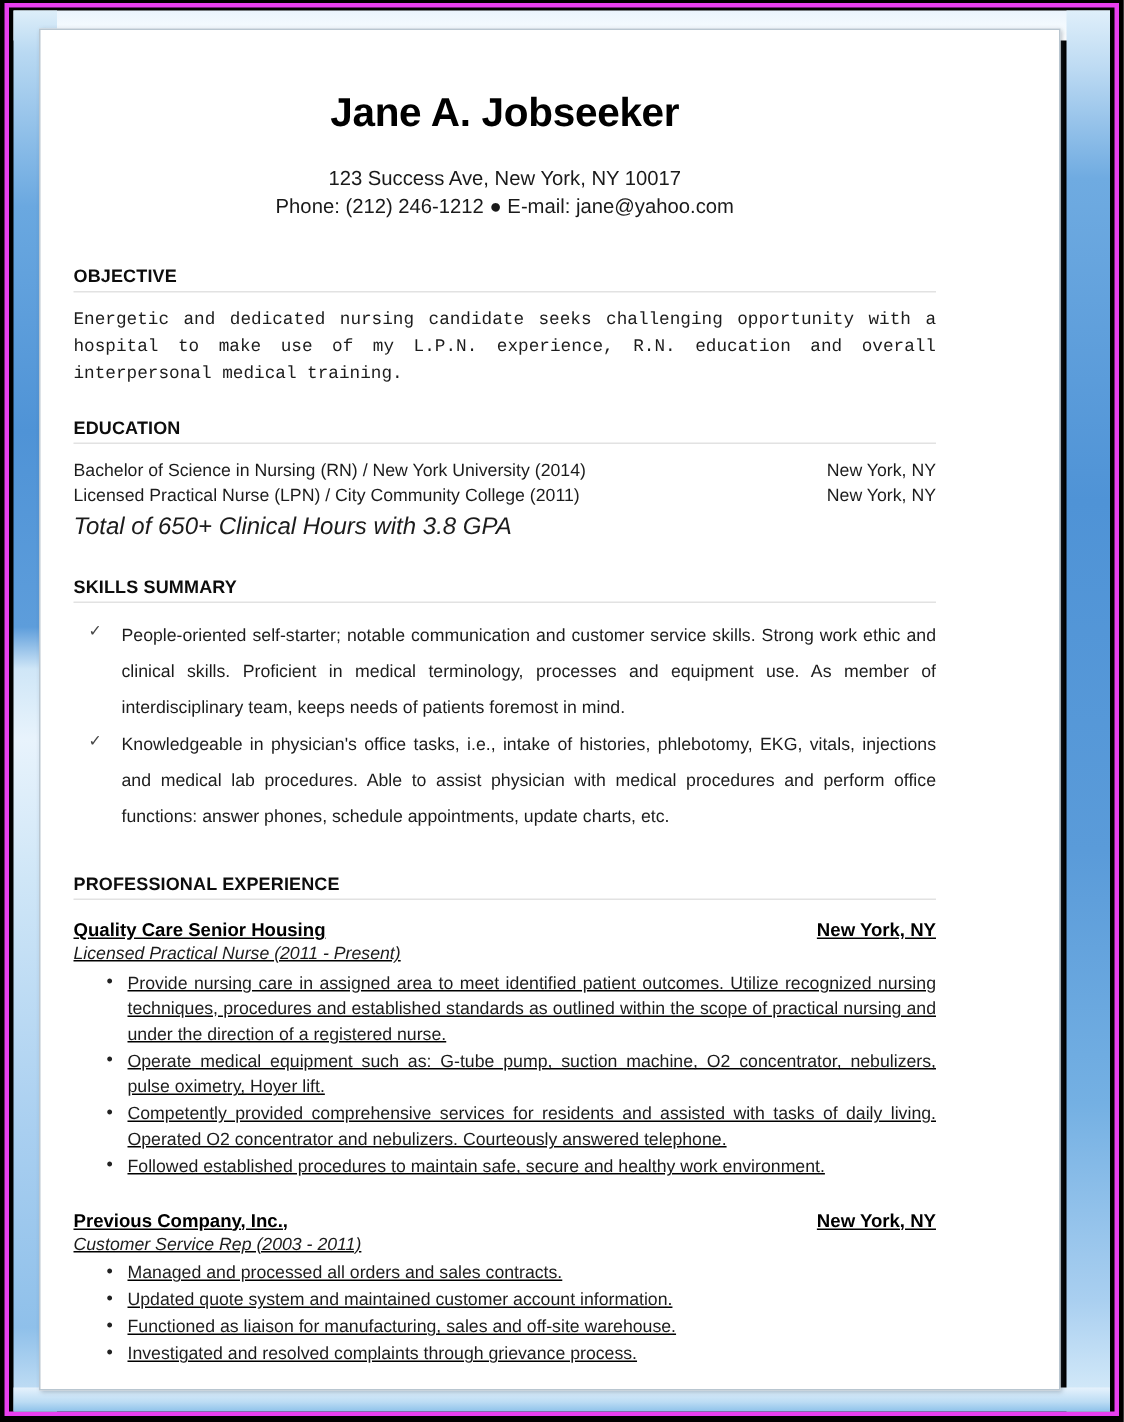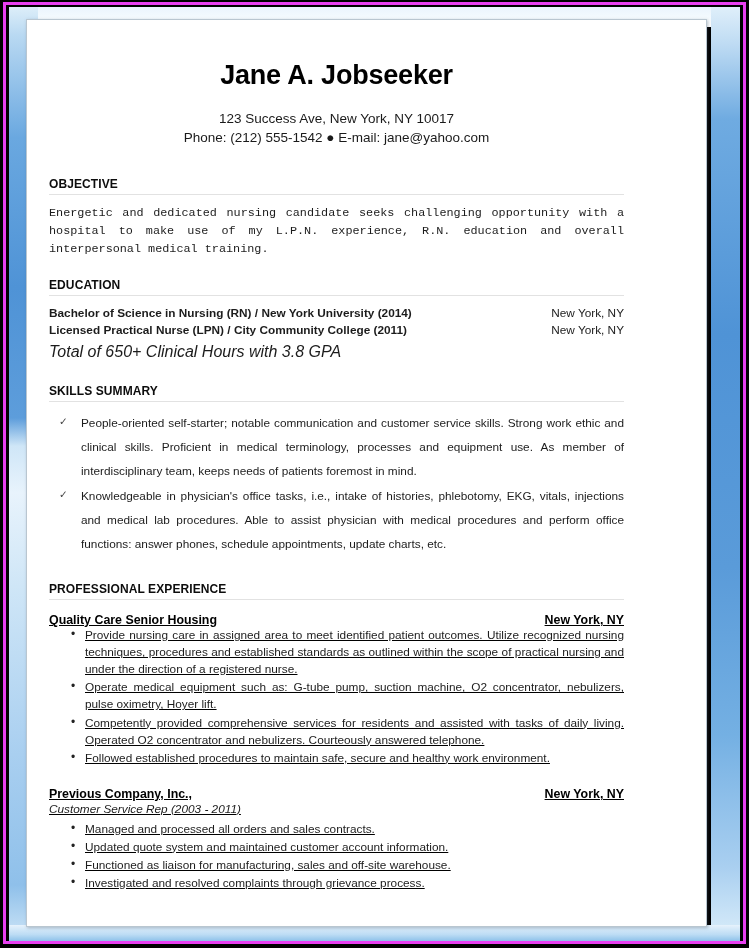--- a/index.html
+++ b/index.html
@@ -153,21 +153,21 @@
 
   
   .edu-row {
     display: flex;
     justify-content: space-between;
     align-items: baseline;
     font-size: 11.8px;
     color: #1c1c1c;
     line-height: 1.5;
   }
-  .edu-left { flex: 1 1 auto; font-weight: bold; }
+  .edu-left { flex: 1 1 auto; }
   .edu-right { flex: 0 0 auto; padding-left: 14px; white-space: nowrap; }
   .edu-note {
     font-size: 16px;
     font-style: italic;
     color: #1c1c1c;
     line-height: 1.5;
   }
 
   
   .bullets {
@@ -243,21 +243,21 @@
   <div class="band-top"></div>
   <div class="band-left"></div>
   <div class="band-right"></div>
   <div class="band-bottom"></div>
 
   <div class="paper">
     <div class="paper-inner">
 
       <div class="resume-name">Jane A. Jobseeker</div>
       <div class="contact-line first">123 Success Ave, New York, NY 10017</div>
-      <div class="contact-line">Phone: (212) 555-1542 ● E-mail: jane@yahoo.com</div>
+      <div class="contact-line">Phone: (212) 246-1212 ● E-mail: jane@yahoo.com</div>
 
       <div class="sec-objective">
         <div class="section-heading">OBJECTIVE</div>
         <hr class="section-rule">
         <p class="body-para">Energetic and dedicated nursing candidate seeks challenging opportunity with a hospital to make use of my L.P.N. experience, R.N. education and overall interpersonal medical training.</p>
       </div>
 
       <div class="sec-education">
         <div class="section-heading">EDUCATION</div>
         <hr class="section-rule">
@@ -290,20 +290,21 @@
 
       <div class="sec-experience">
         <div class="section-heading">PROFESSIONAL EXPERIENCE</div>
         <hr class="section-rule">
 
         <div class="job first">
           <div class="job-head">
             <span class="job-company">Quality Care Senior Housing</span>
             <span class="job-location">New York, NY</span>
           </div>
+          <div class="job-title">Licensed Practical Nurse (2011 - Present)</div>
           <ul class="bullets dot">
             <li>
               <span class="marker">•</span>
               <span>Provide nursing care in assigned area to meet identified patient outcomes. Utilize recognized nursing techniques, procedures and established standards as outlined within the scope of practical nursing and under the direction of a registered nurse.</span>
             </li>
             <li>
               <span class="marker">•</span>
               <span>Operate medical equipment such as: G-tube pump, suction machine, O2 concentrator, nebulizers, pulse oximetry, Hoyer lift.</span>
             </li>
             <li>

